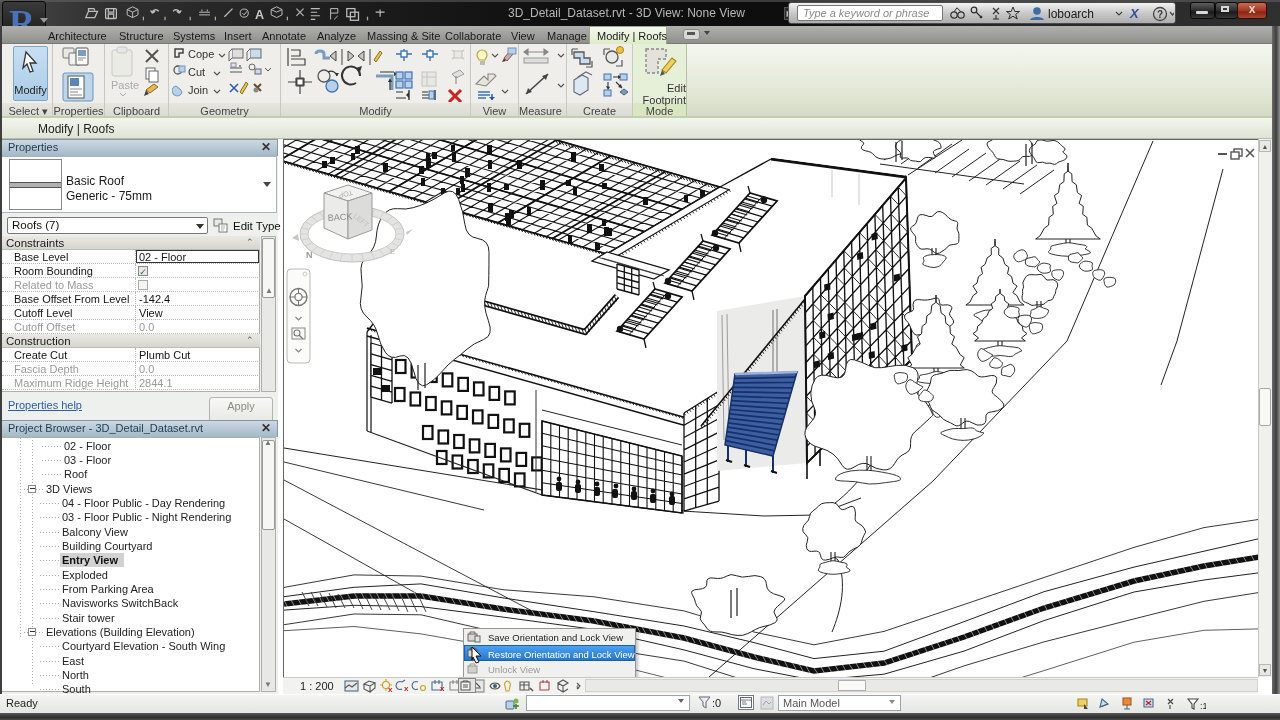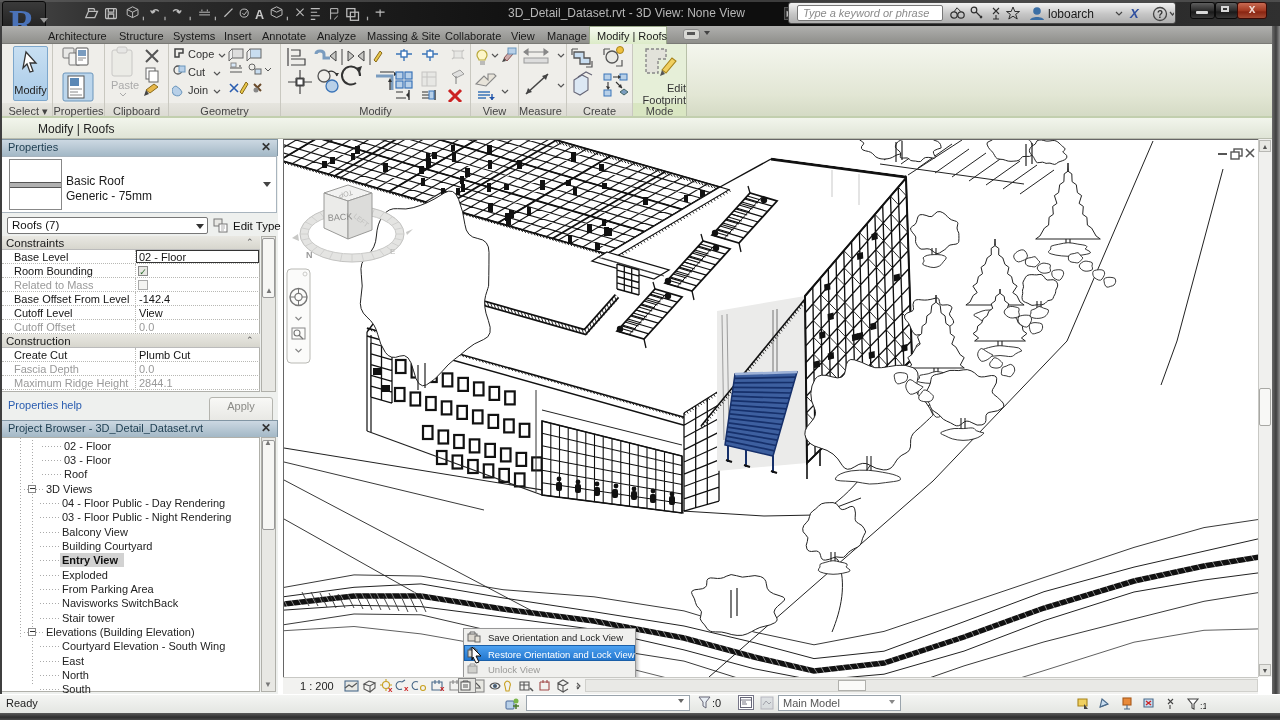--- a/index.html
+++ b/index.html
@@ -347,21 +347,21 @@
 <div class="abs" style="left:139px;top:349px;font-size:11px;color:#141414;white-space:nowrap">Plumb Cut</div>
 <div class="abs" style="left:2px;top:362px;width:258px;height:14px;border-bottom:1px dotted #b8b8b4"></div>
 <div class="abs" style="left:135px;top:362px;width:1px;height:14px;border-left:1px dotted #b8b8b4"></div>
 <div class="abs" style="left:14px;top:363px;font-size:11px;color:#999;white-space:nowrap">Fascia Depth</div>
 <div class="abs" style="left:139px;top:363px;font-size:11px;color:#999;white-space:nowrap">0.0</div>
 <div class="abs" style="left:2px;top:376px;width:258px;height:14px;border-bottom:1px dotted #b8b8b4"></div>
 <div class="abs" style="left:135px;top:376px;width:1px;height:14px;border-left:1px dotted #b8b8b4"></div>
 <div class="abs" style="left:14px;top:377px;font-size:11px;color:#999;white-space:nowrap">Maximum Ridge Height</div>
 <div class="abs" style="left:139px;top:377px;font-size:11px;color:#999;white-space:nowrap">2844.1</div>
 
-<div class="abs" style="left:8px;top:399px;font-size:11px;color:#2a5db0;">Properties help</div>
+<div class="abs" style="left:8px;top:399px;font-size:11px;color:#2a5db0;text-decoration:underline">Properties help</div>
 <div class="abs" style="left:209px;top:397px;width:64px;height:27px;background:linear-gradient(#f8f8f6,#e6e6e2);border:1px solid #b4b4ae;border-radius:3px;font-size:11px;color:#8a8a86;text-align:center;line-height:16px">Apply</div>
 
 <div class="abs" style="left:0;top:420px;width:278px;height:17px;background:linear-gradient(#ccd8e2,#a3b8c6);border:1px solid #8296a4;border-bottom:none"></div>
 <div class="abs" style="left:8px;top:422px;font-size:11px;color:#1d3d50">Project Browser - 3D_Detail_Dataset.rvt</div>
 <div class="abs" style="left:261px;top:421px;font-size:12px;color:#333;font-weight:bold">✕</div>
 <div class="abs" style="left:1px;top:437px;width:259px;height:255px;background:#fff;border:1px solid #b0b0aa"></div>
 <div class="abs" style="left:261px;top:437px;width:15px;height:255px;background:#e8e8e4;border:1px solid #b0b0aa"></div>
 <div class="abs" style="left:262px;top:440px;width:13px;height:90px;background:#f6f6f4;border:1px solid #999;border-radius:2px"></div>
 <div class="abs" style="left:264px;top:438px;font-size:8px;color:#777">▲</div>
 <div class="abs" style="left:264px;top:680px;font-size:8px;color:#777">▼</div>

